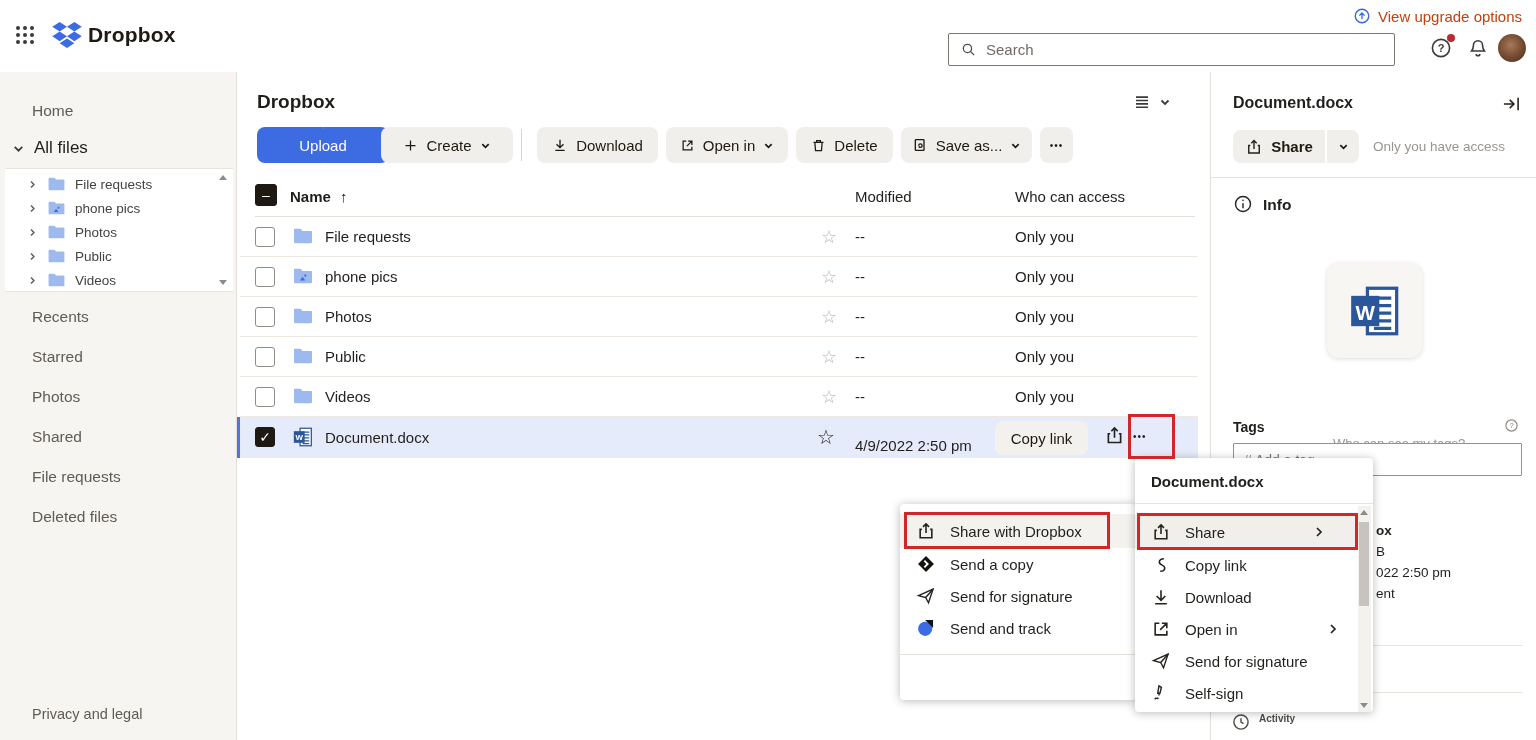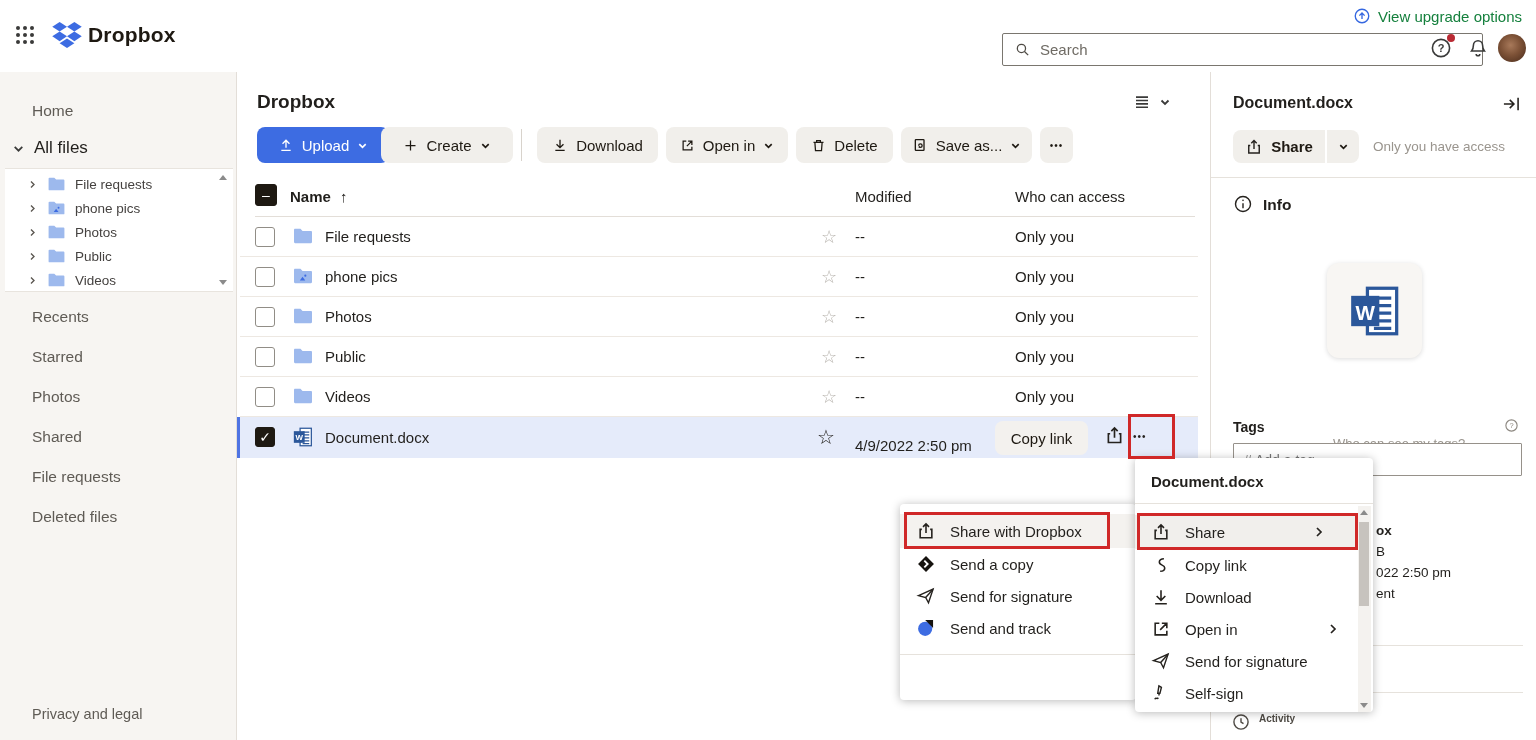--- a/index.html
+++ b/index.html
@@ -5,21 +5,21 @@
   * { box-sizing: border-box; margin: 0; padding: 0; }
   html,body { width:1536px; height:740px; }
   body { font-family:"Liberation Sans", sans-serif; background:#fff; color:#211f1c; overflow:hidden; position:relative; }
   .abs { position:absolute; }
   svg { display:block; }
 
   
   .grid-dots { display:grid; grid-template-columns:repeat(3,4px); grid-template-rows:repeat(3,4px); gap:3px; }
   .grid-dots i { width:4px; height:4px; background:#3a3a39; border-radius:50%; }
   .brand { font-size:21px; font-weight:bold; color:#1e1912; letter-spacing:.2px; }
-  .upgrade { display:flex; align-items:center; gap:7px; color:#15803d; font-size:15px; cursor:pointer; }
+  .upgrade { display:flex; align-items:center; gap:7px; color:#c2410c; font-size:15px; cursor:pointer; }
   .searchbox { display:flex; align-items:center; gap:9px; border:1px solid #7a766f; border-radius:2px; background:#fff; padding:0 11px; }
   .searchbox input { border:0; outline:0; font-size:15px; color:#211f1c; width:100%; font-family:"Liberation Sans",sans-serif; }
   .searchbox input::placeholder { color:#6f6b64; }
   .avatar { width:28px; height:28px; border-radius:50%; background:radial-gradient(circle at 45% 40%, #a8795a 0%, #7c5136 45%, #46291a 100%); }
   .reddot { position:absolute; width:8px; height:8px; border-radius:50%; background:#b92a33; }
 
   
   .sidebar { left:0; top:72px; width:237px; height:668px; background:#f7f5f2; border-right:1px solid #e3ded8; }
   .snav { font-size:15.5px; color:#5f5b55; cursor:pointer; }
   .treebox { background:#fff; border-top:1px solid #e8e4de; border-bottom:1px solid #e8e4de; }
@@ -82,21 +82,21 @@
   <div class="abs upgrade" style="right:14px;top:7px;">
     <span>
       <svg width="18" height="18" viewBox="0 0 24 24" fill="none" stroke="#3567e0" stroke-width="1.8">
         <circle cx="12" cy="12" r="9"></circle>
           <path d="M12 16V8M8.5 11.5L12 8l3.5 3.5"></path>
       </svg>
     </span>
     <span>View upgrade options</span>
   </div>
 
-  <div class="abs searchbox" style="left:1002px;top:33px;width:481px;height:33px;">
+  <div class="abs searchbox" style="left:948px;top:33px;width:447px;height:33px;">
     <span>
       <svg width="17" height="17" viewBox="0 0 24 24" fill="none" stroke="#4f4b45" stroke-width="1.8">
         <circle cx="10.5" cy="10.5" r="5.8"></circle>
           <path d="M14.8 14.8L20 20"></path>
       </svg>
     </span>
     <input placeholder="Search" style="">
   </div>
 
   <span class="abs" style="left:1429px;top:36px;">
@@ -196,21 +196,21 @@
 
 <div class="abs" style="left:1133px;top:93px;display:flex;align-items:center;gap:8px;cursor:pointer;">
   <svg width="18" height="18" viewBox="0 0 24 24" stroke="#3a3a39" stroke-width="2.2">
       <path d="M4 5.5h16M4 10h16M4 14.5h16M4 19h16"></path>
     </svg>
   <svg width="12" height="12" viewBox="0 0 12 12" fill="none" stroke="#3a3a39" stroke-width="1.8">
       <path d="M2.5 4.5L6 8l3.5-3.5"></path>
     </svg>
 </div>
 
-<button class="abs tb primary" style="left:257px;top:127px;width:132px;">
+<button class="abs tb primary" style="left:257px;top:127px;width:132px;flex-direction:column;">
   <svg width="16" height="16" viewBox="0 0 24 24" fill="none" stroke="#fff" stroke-width="2">
       <path d="M5 20h14M12 16V4.8M6.8 10L12 4.8 17.2 10"></path>
     </svg>
   <span>Upload</span>
   <svg width="11" height="11" viewBox="0 0 12 12" fill="none" stroke="#fff" stroke-width="1.8">
       <path d="M2.5 4.5L6 8l3.5-3.5"></path>
     </svg>
 </button>
 
 <button class="abs tb" style="left:381px;top:127px;width:132px;">

